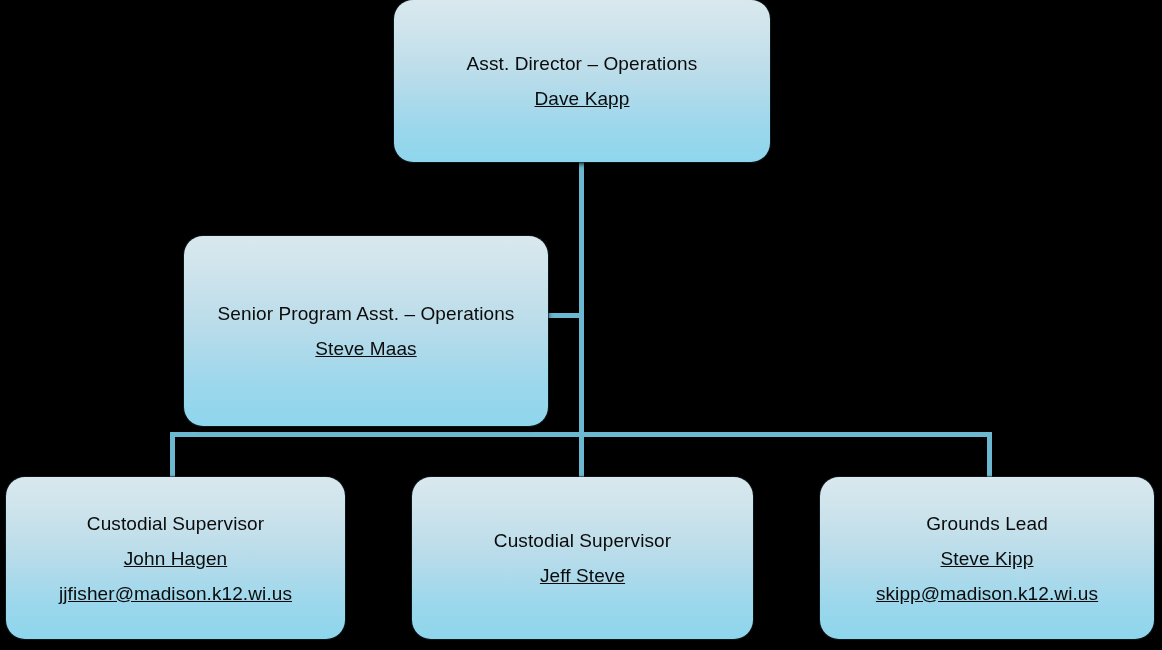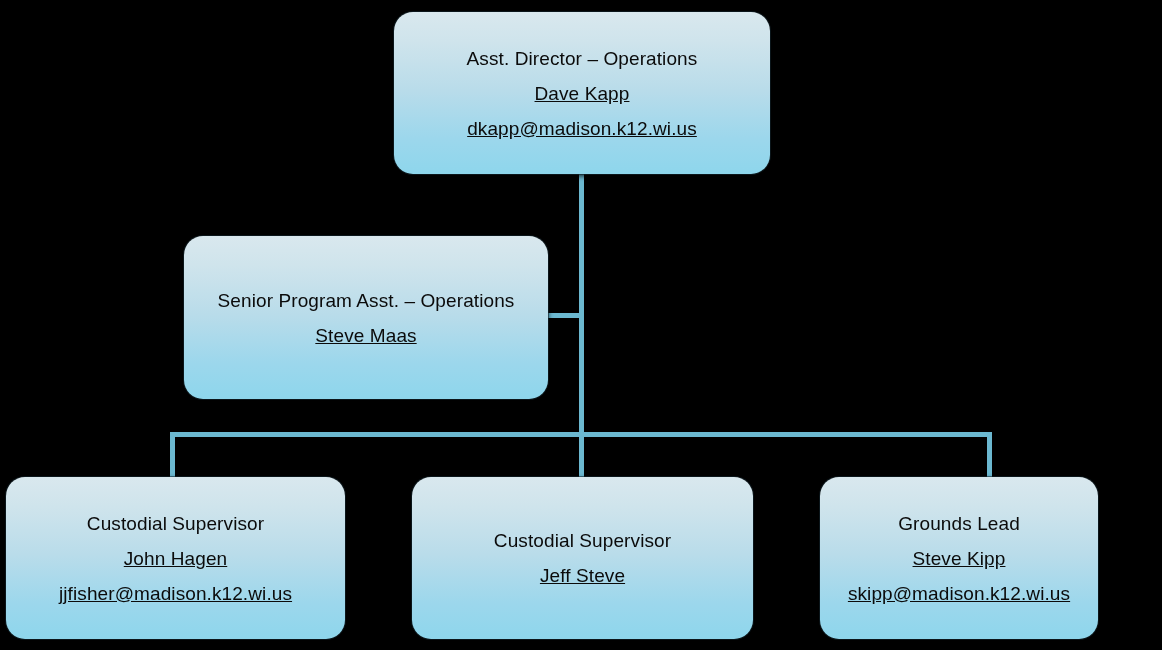--- a/index.html
+++ b/index.html
@@ -104,52 +104,52 @@
   }
 
   .node .line + .line {
     margin-top: 16px;
     text-decoration: underline;
   }
 
   
   #node-director {
     left: 394px;
-    top: 12px;
+    top: 0px;
     width: 376px;
     height: 162px;
     border-top-left-radius: 19px;
     border-top-right-radius: 19px;
   }
 
   #node-senior-asst {
     left: 184px;
     top: 236px;
     width: 364px;
-    height: 163px;
+    height: 190px;
   }
 
   #node-hagen {
     left: 6px;
     top: 477px;
     width: 339px;
     height: 162px;
   }
 
   #node-fisher {
     left: 412px;
     top: 477px;
     width: 341px;
     height: 162px;
   }
 
   #node-kipp {
     left: 820px;
     top: 477px;
-    width: 278px;
+    width: 334px;
     height: 162px;
   }
 </style>
 </head>
 <body>
 
 <div id="chart-root">
 
   <div class="connector" id="trunk-main"></div>
 
@@ -159,21 +159,20 @@
 
   <div class="connector" id="drop-left"></div>
 
   <div class="connector" id="drop-center"></div>
 
   <div class="connector" id="drop-right"></div>
 
   <div class="node" id="node-director">
     <span class="line">Asst. Director – Operations</span>
     <span class="line">Dave Kapp</span>
-    <span class="line">dkapp@madison.k12.wi.us</span>
   </div>
 
   <div class="node" id="node-senior-asst">
     <span class="line">Senior Program Asst. – Operations</span>
     <span class="line">Steve Maas</span>
   </div>
 
   <div class="node" id="node-hagen">
     <span class="line">Custodial Supervisor</span>
     <span class="line">John Hagen</span>

